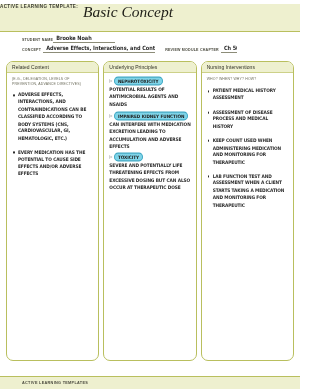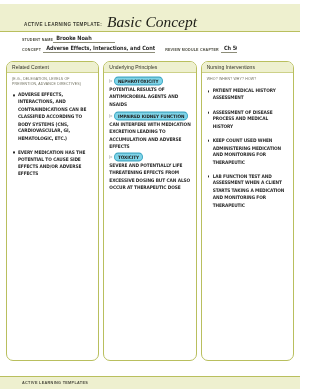--- a/index.html
+++ b/index.html
@@ -12,21 +12,21 @@
   .page { position: relative; width: 300px; height: 389px; background: #fff; }
 
   
   .header-band {
     position: absolute; left: 0; top: 4px; width: 300px; height: 28px;
     background: #eef0cf;
     border-bottom: 1.2px solid #b9bf5e;
   }
   .header-inner {
     position: absolute; left: 0; top: 4px; width: 300px; height: 28px;
-    display: flex; align-items: flex-end; padding-left: 24px; padding-bottom: 3px;
+    display: flex; padding-bottom: 3px;
   }
   .alt-label {
     font-size: 4.6px; letter-spacing: .35px; font-weight: 700;
     color: #3a3a30; text-transform: uppercase; padding-bottom: 2.2px;
   }
   .alt-title {
     font-family: "Liberation Serif", serif;
     font-size: 15.5px; font-style: italic; color: #1d1d17;
     margin-left: 5px; line-height: 1;
   }

